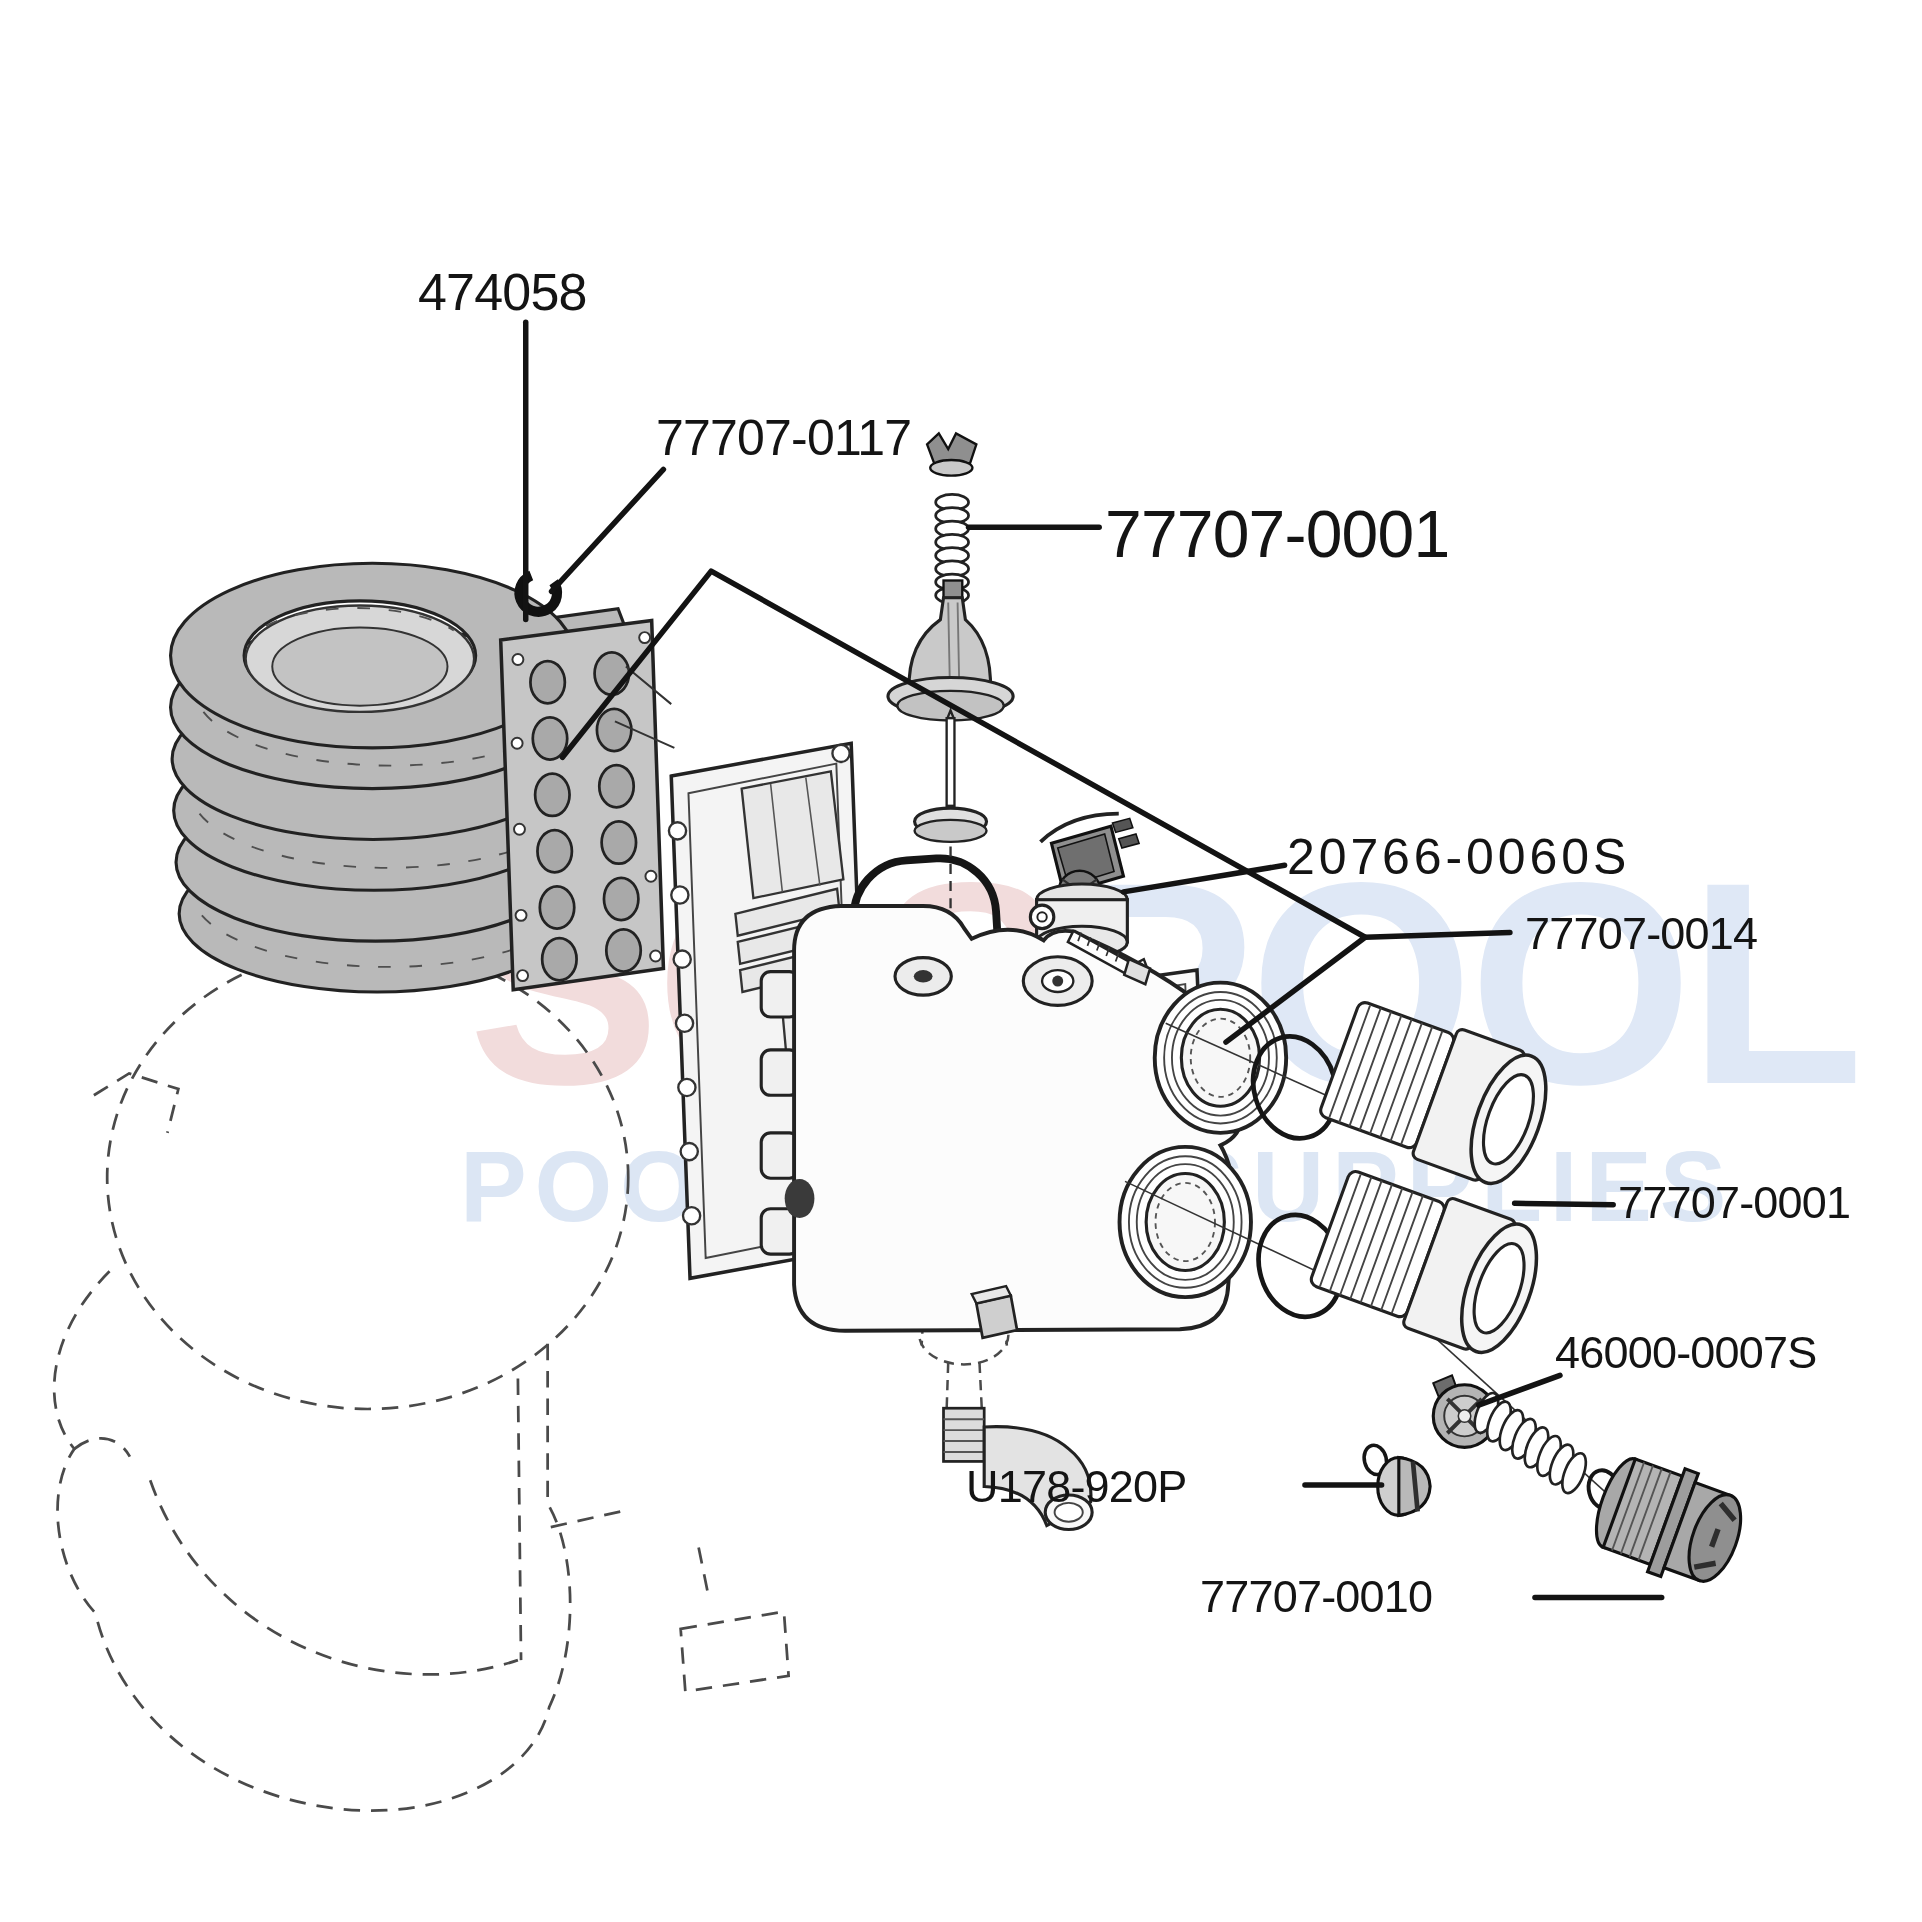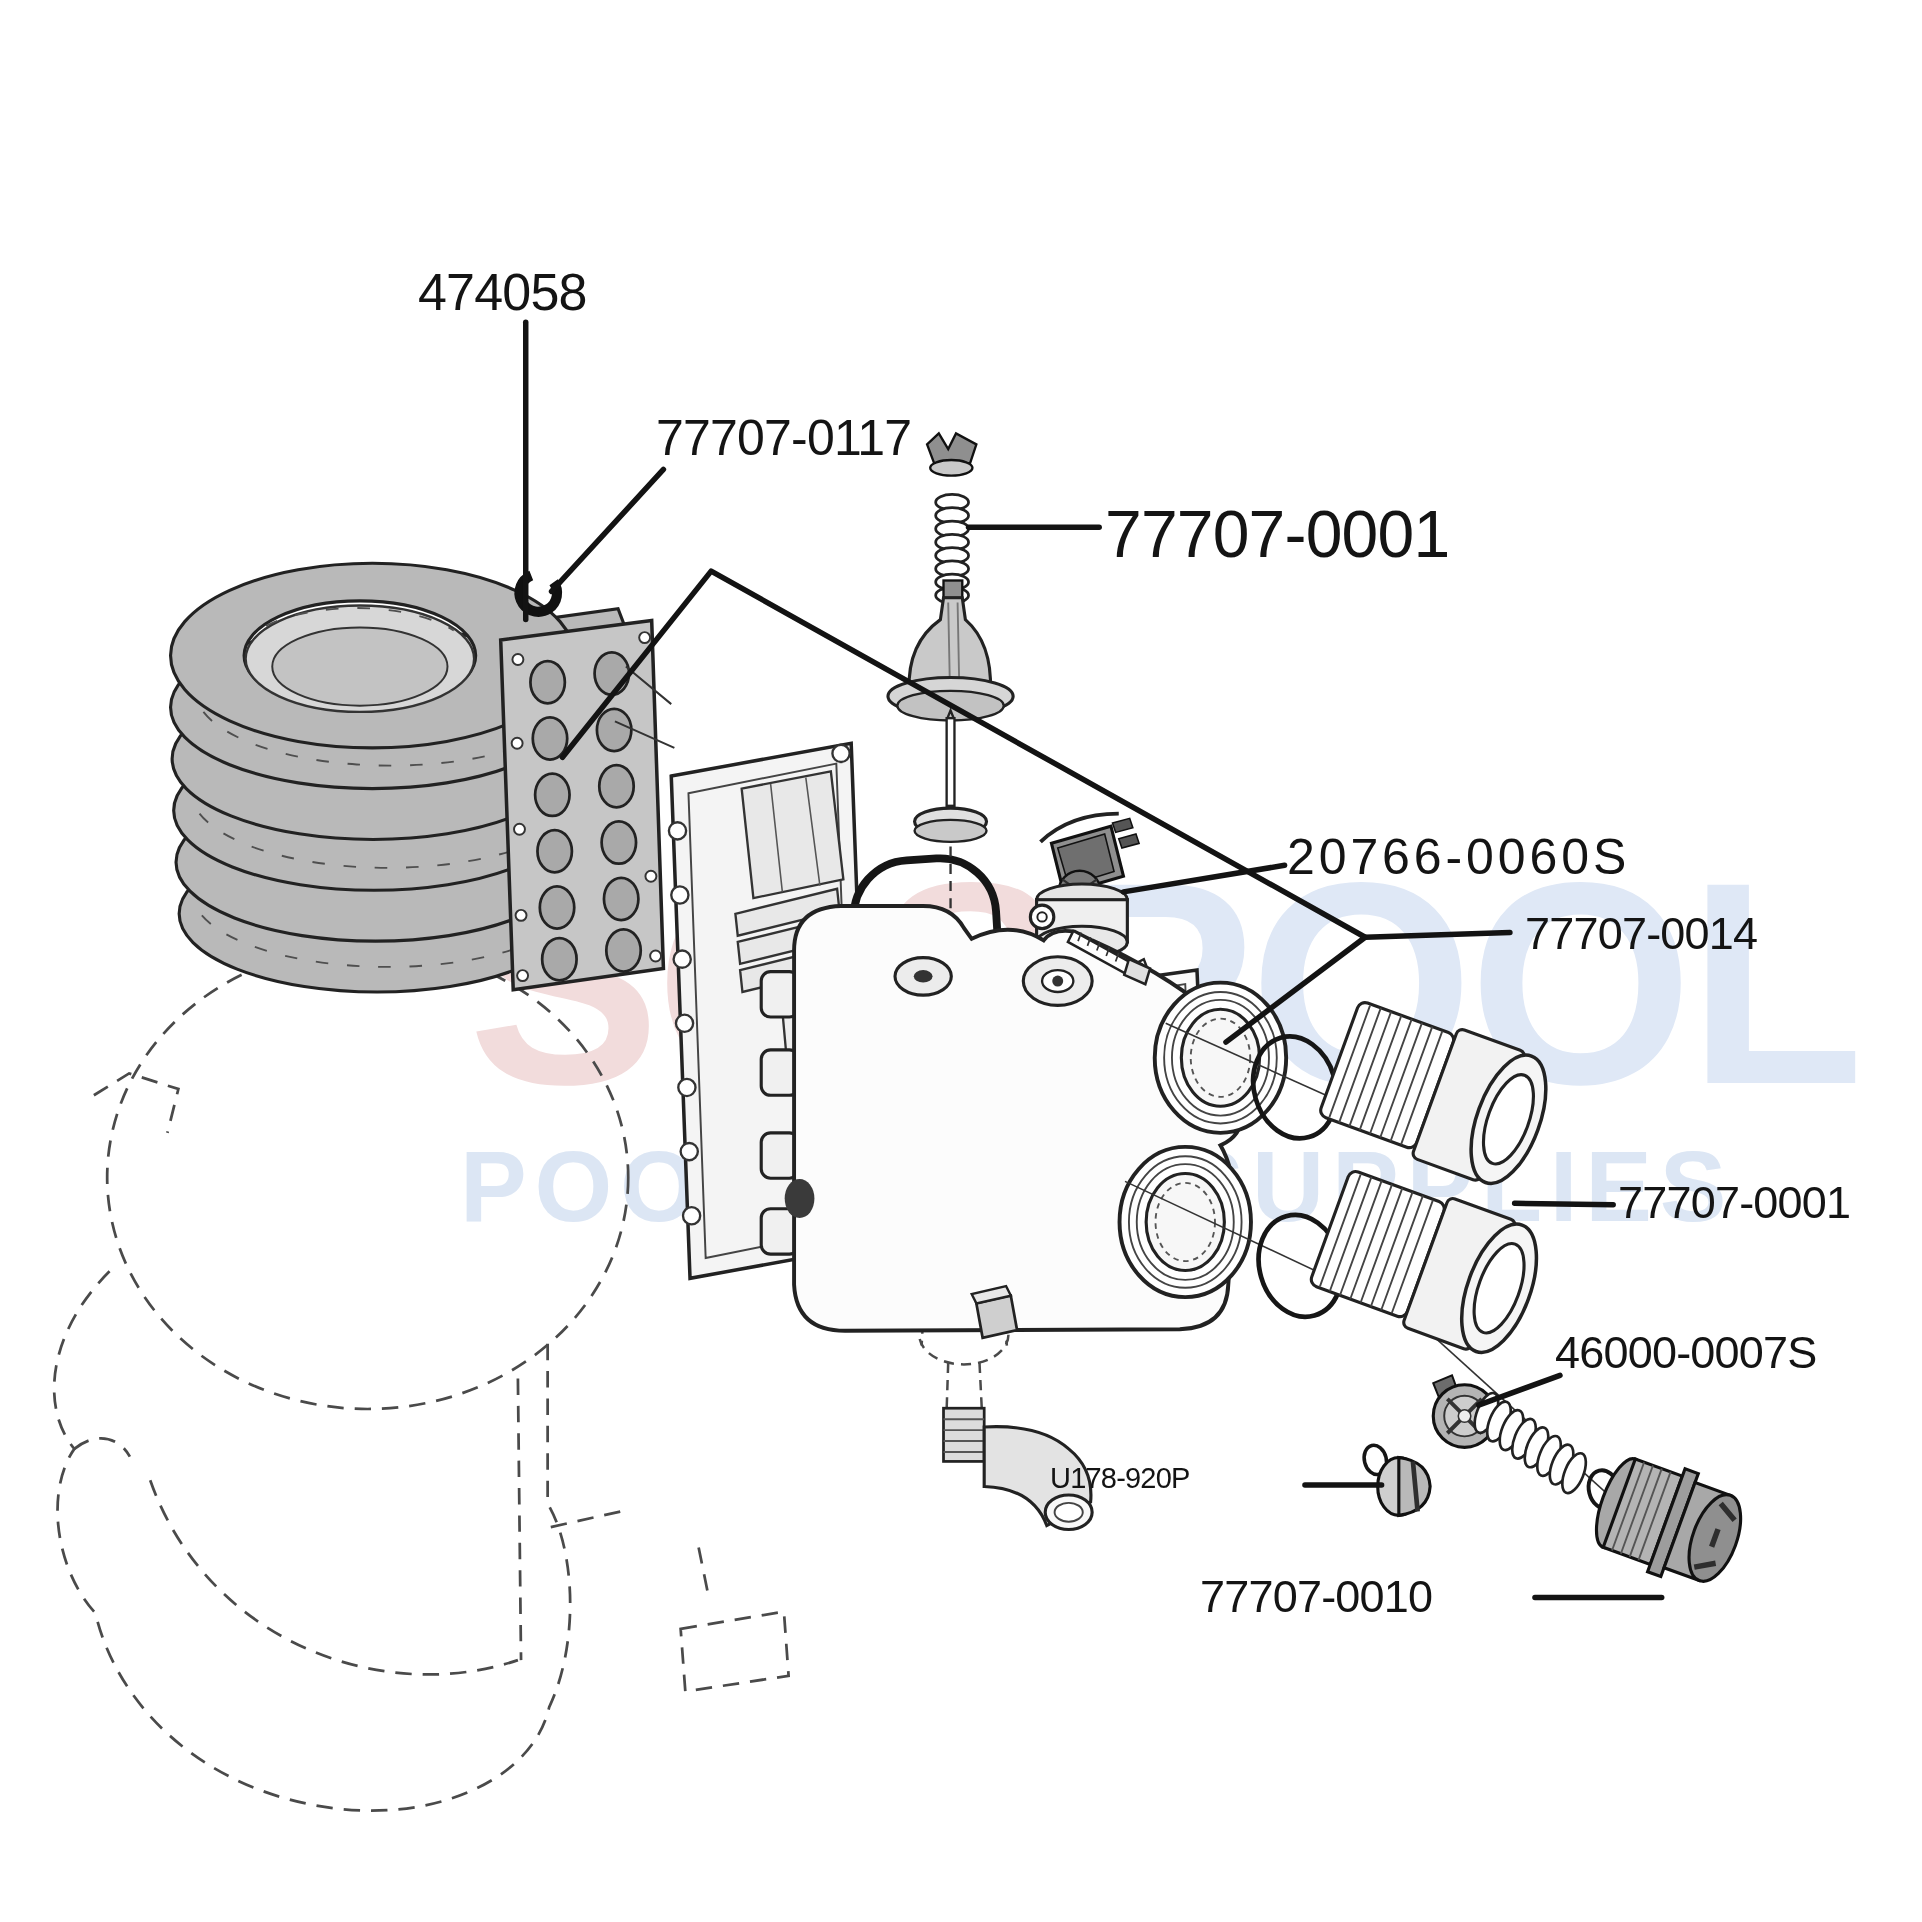--- a/index.html
+++ b/index.html
@@ -21,21 +21,21 @@
     color:#141414;font-weight:400;line-height:1;
     letter-spacing:-0.8px;white-space:nowrap;
   }
   #lbl-474058   {left:418px; top:266px;  font-size:52px;}
   #lbl-0117     {left:656px; top:413px;  font-size:50px;}
   #lbl-0001     {left:1105px;top:501px;  font-size:66px;}
   #lbl-0060s    {left:1287px;top:832px; font-size:50px;letter-spacing:3.9px;}
   #lbl-0014     {left:1513px;top:911px; font-size:45px;margin-left:12px;}
   #lbl-0017     {left:1618px;top:1180px; font-size:45px;}
   #lbl-0007s    {left:1555px;top:1330px; font-size:45px;}
-  #lbl-u178     {left:1050px;top:1464px; font-size:29px;}
+  #lbl-u178     {left:966px;top:1464px; font-size:45px;}
   #lbl-0010     {left:1200px;top:1574px; font-size:45px;}
 </style>
 </head>
 <body>
 
 <div id="stage">
 
   <div class="wm" id="wm-line1"><span class="wm-a">SOS</span><span class="wm-b">POOL</span></div>
   <div class="wm" id="wm-line2">POOL &amp; SPA SUPPLIES</div>
 

